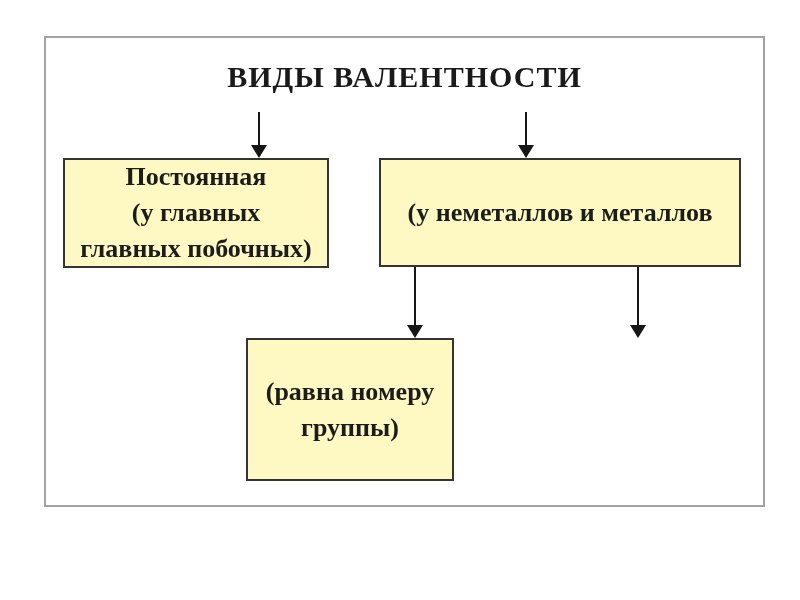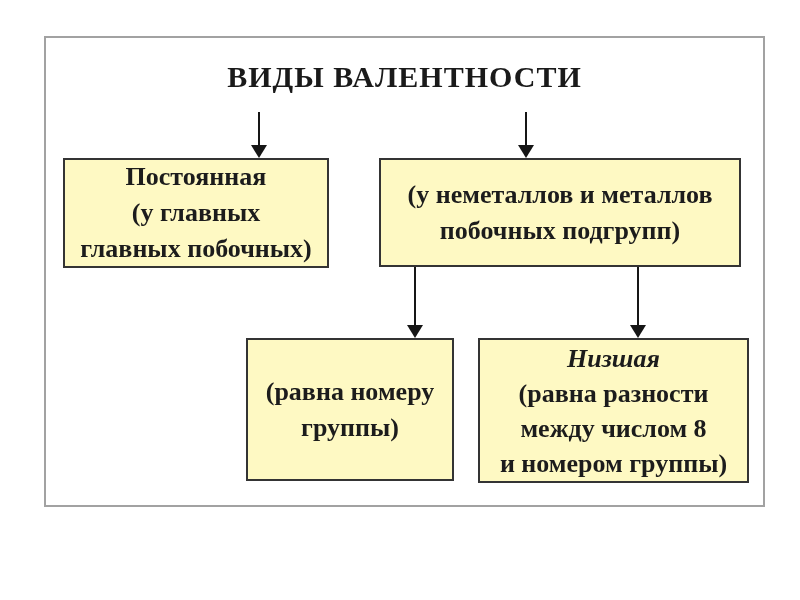--- a/index.html
+++ b/index.html
@@ -105,28 +105,21 @@
   </div>
 
   <div class="box" id="box-constant">
     <span class="line">Постоянная</span>
     <span class="line">(у главных</span>
     <span class="line">главных побочных)</span>
   </div>
 
   <div class="box" id="box-variable">
     <span class="line">(у неметаллов и металлов</span>
-    <span class="line">побочных подгрупп)</span>
   </div>
 
   <div class="box" id="box-highest">
     <span class="line">(равна номеру</span>
     <span class="line">группы)</span>
   </div>
 
-  <div class="box" id="box-lowest">
-    <span class="line italic">Низшая</span>
-    <span class="line">(равна разности</span>
-    <span class="line">между числом 8</span>
-    <span class="line">и номером группы)</span>
-  </div>
 
 </div>
 
 </body></html>

